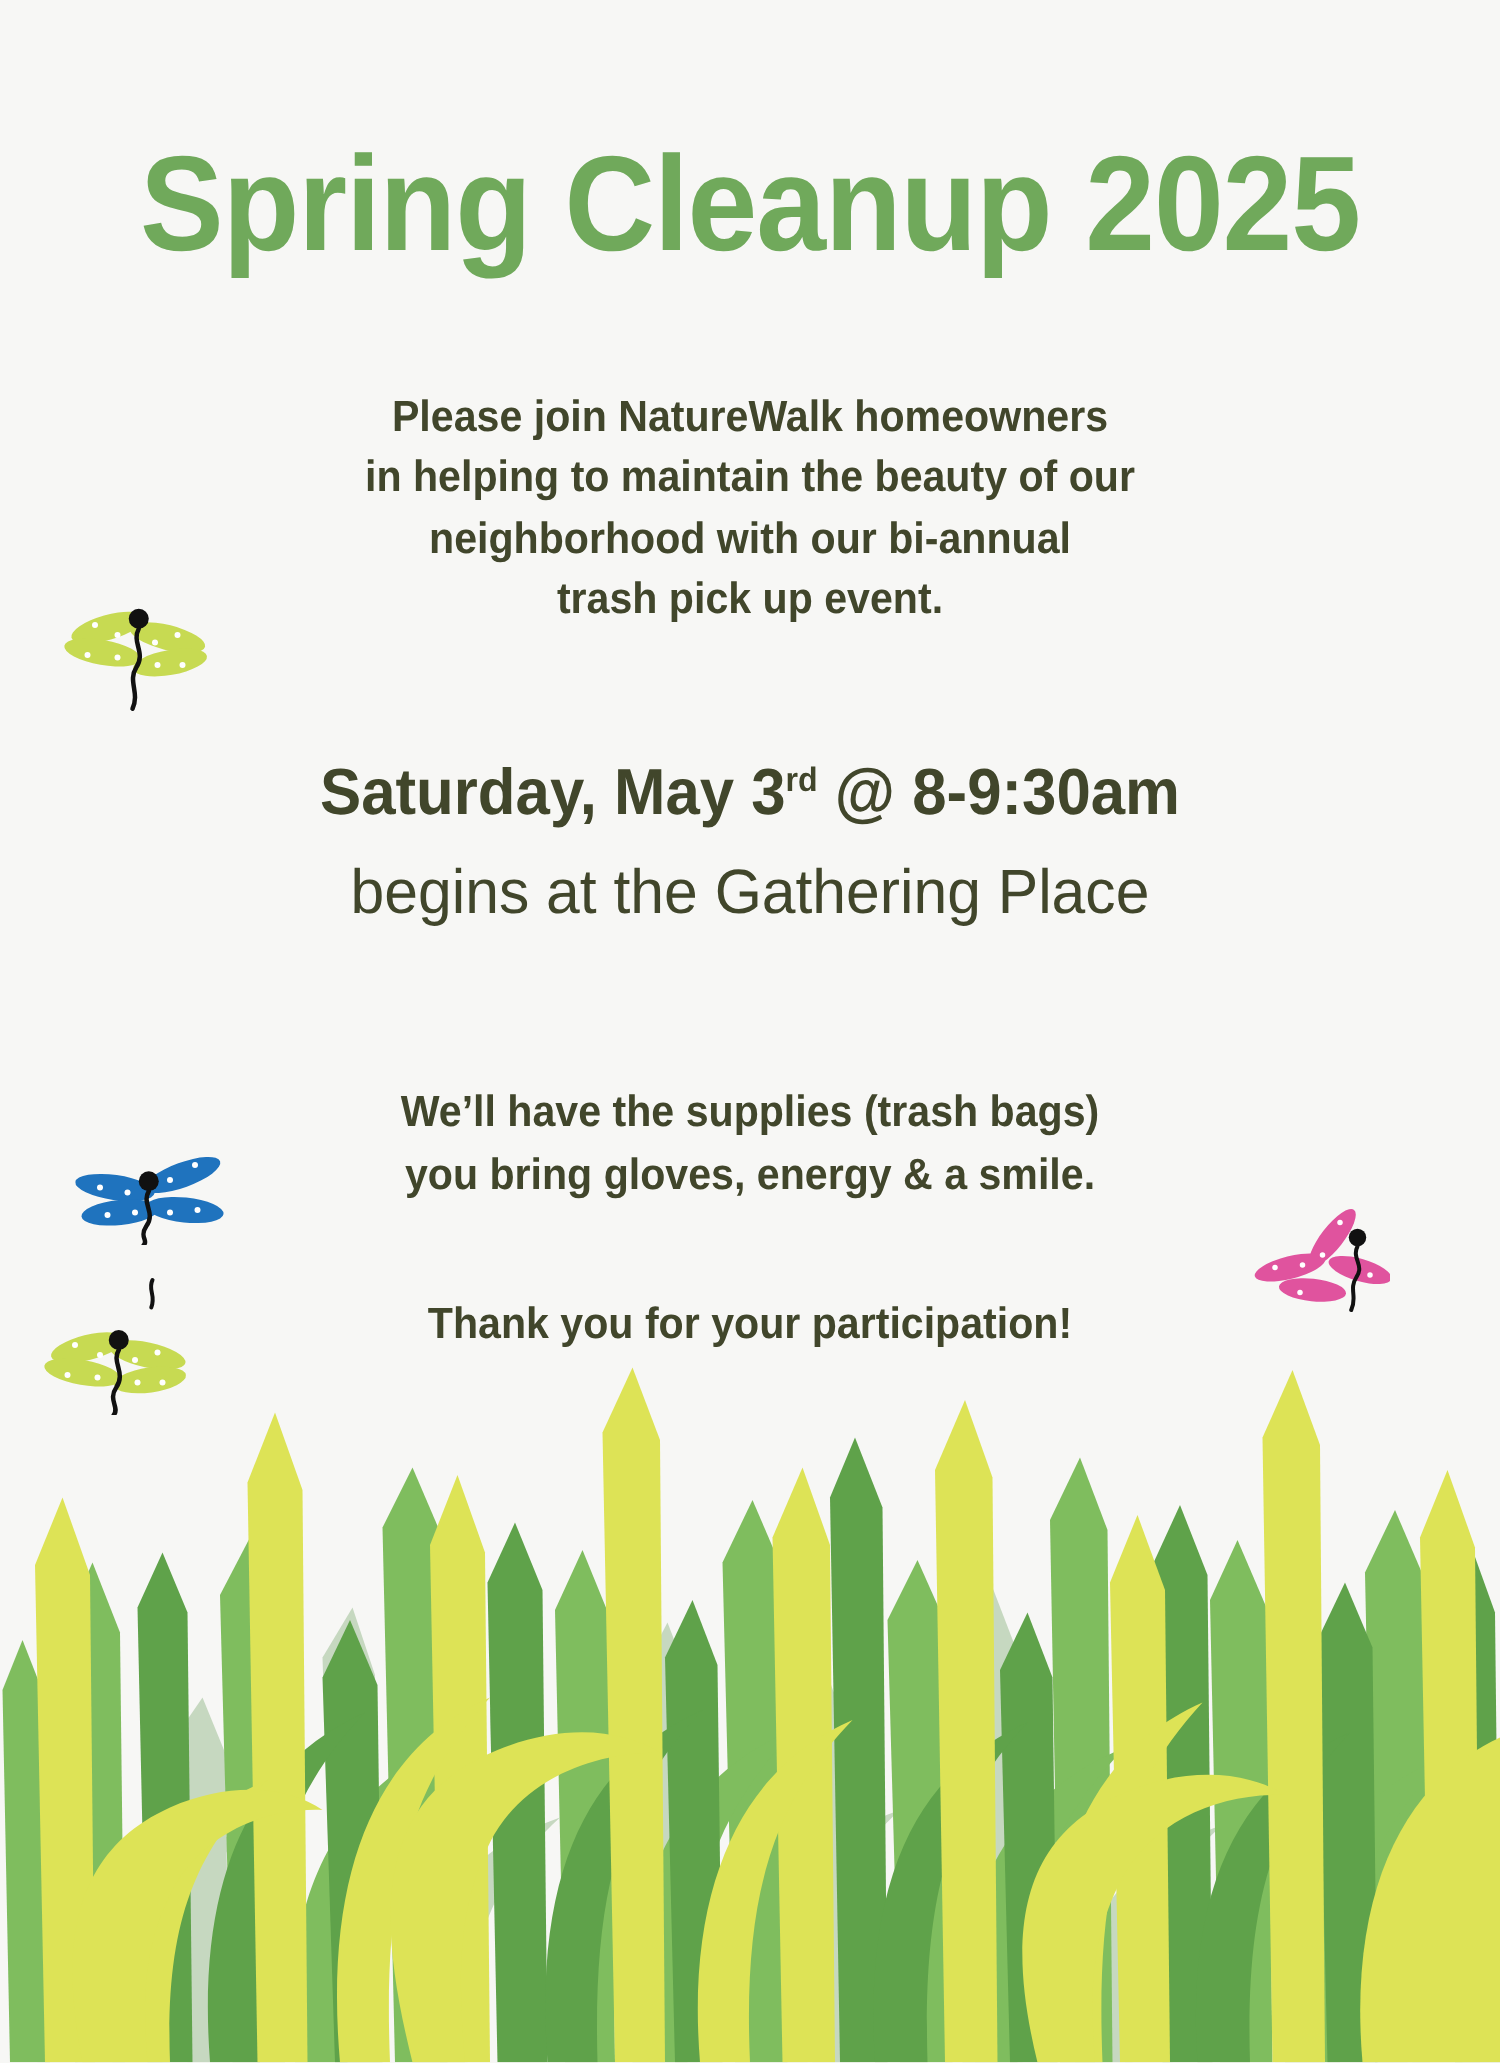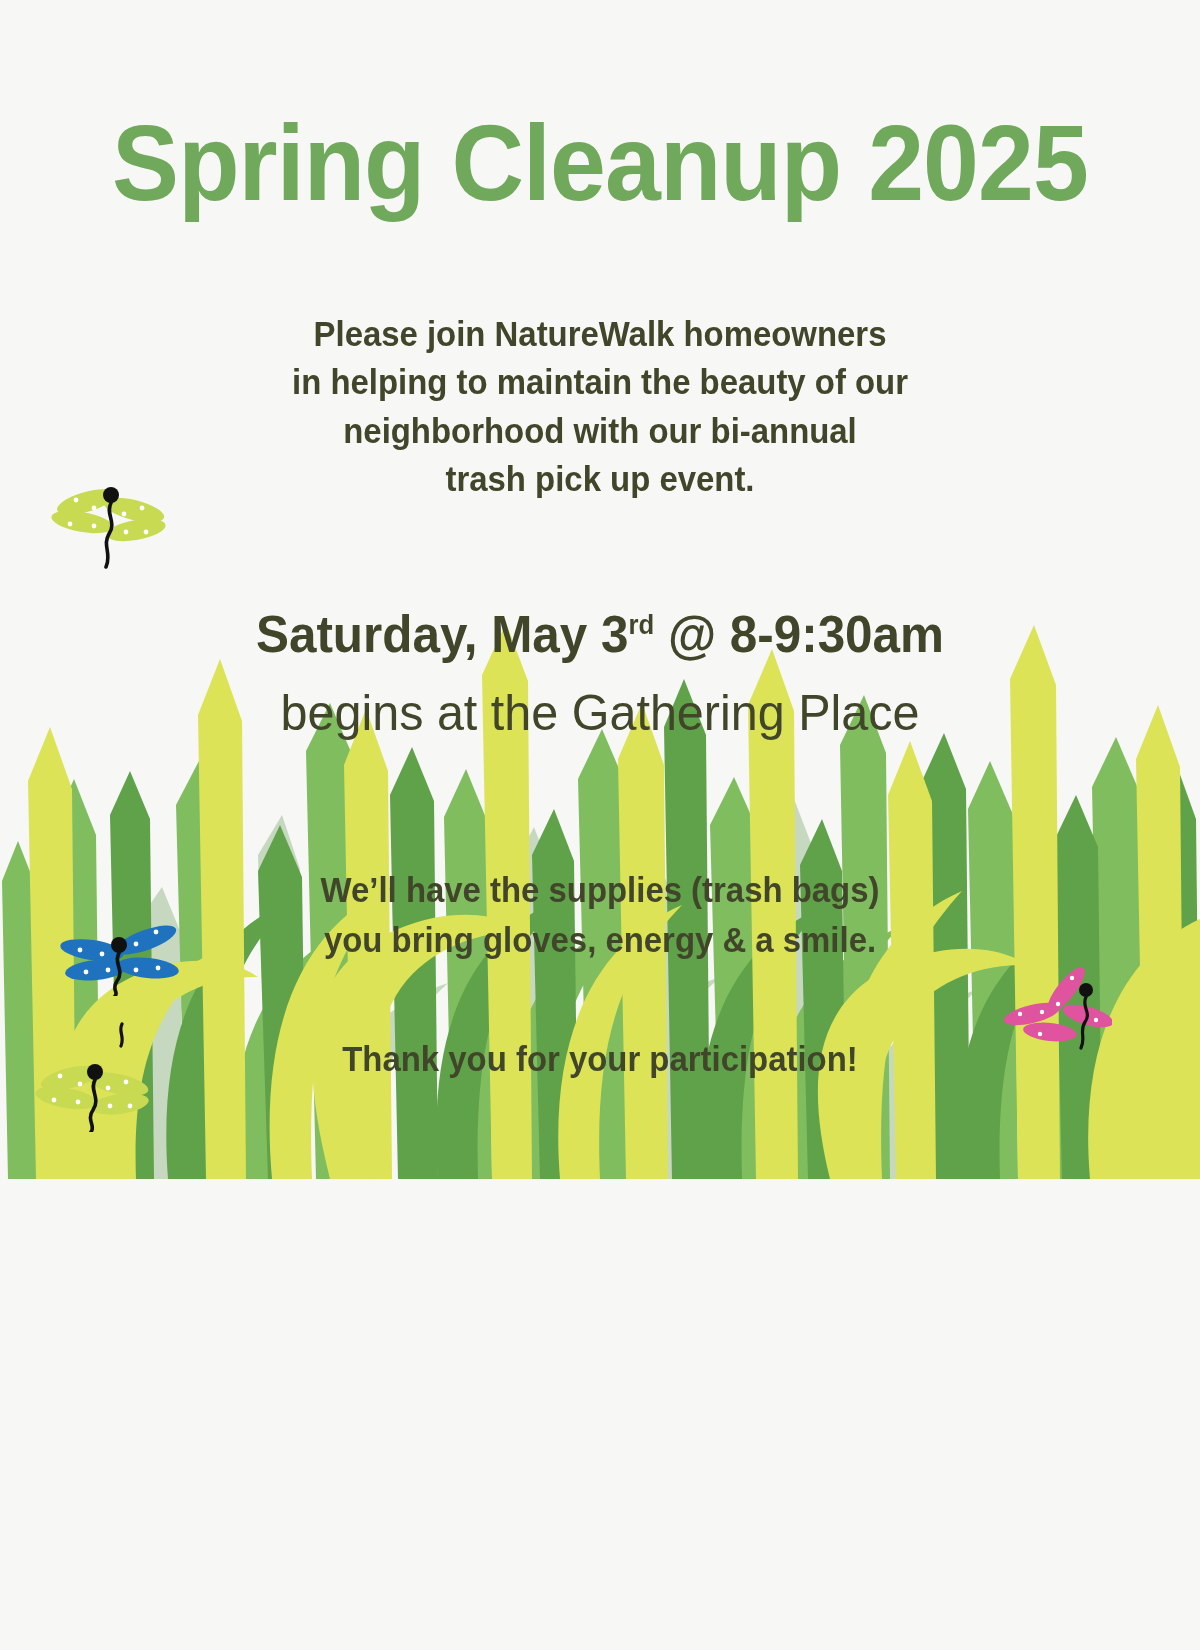--- a/index.html
+++ b/index.html
@@ -2,21 +2,21 @@
 <html><head>
 <meta charset="utf-8">
 <style>
   html,body{margin:0;padding:0;}
   body{
     width:1200px;height:1650px;
     background:#F7F7F5;
     font-family:"Liberation Sans", sans-serif;
     overflow:hidden;position:relative;
   }
-  #poster{position:relative;width:1200px;height:1179px;overflow:hidden;background:#F7F7F5;text-decoration:underline;}
+  #poster{position:relative;width:1200px;height:1650px;overflow:hidden;background:#F7F7F5;text-decoration:underline;}
 
   
   .txt{position:absolute;width:100%;text-align:center;z-index:40;}
 
   #title{
     top:108px;
     font-size:108px;line-height:1.02;
     font-weight:700;
     color:#70A95B;
     letter-spacing:-1px;

